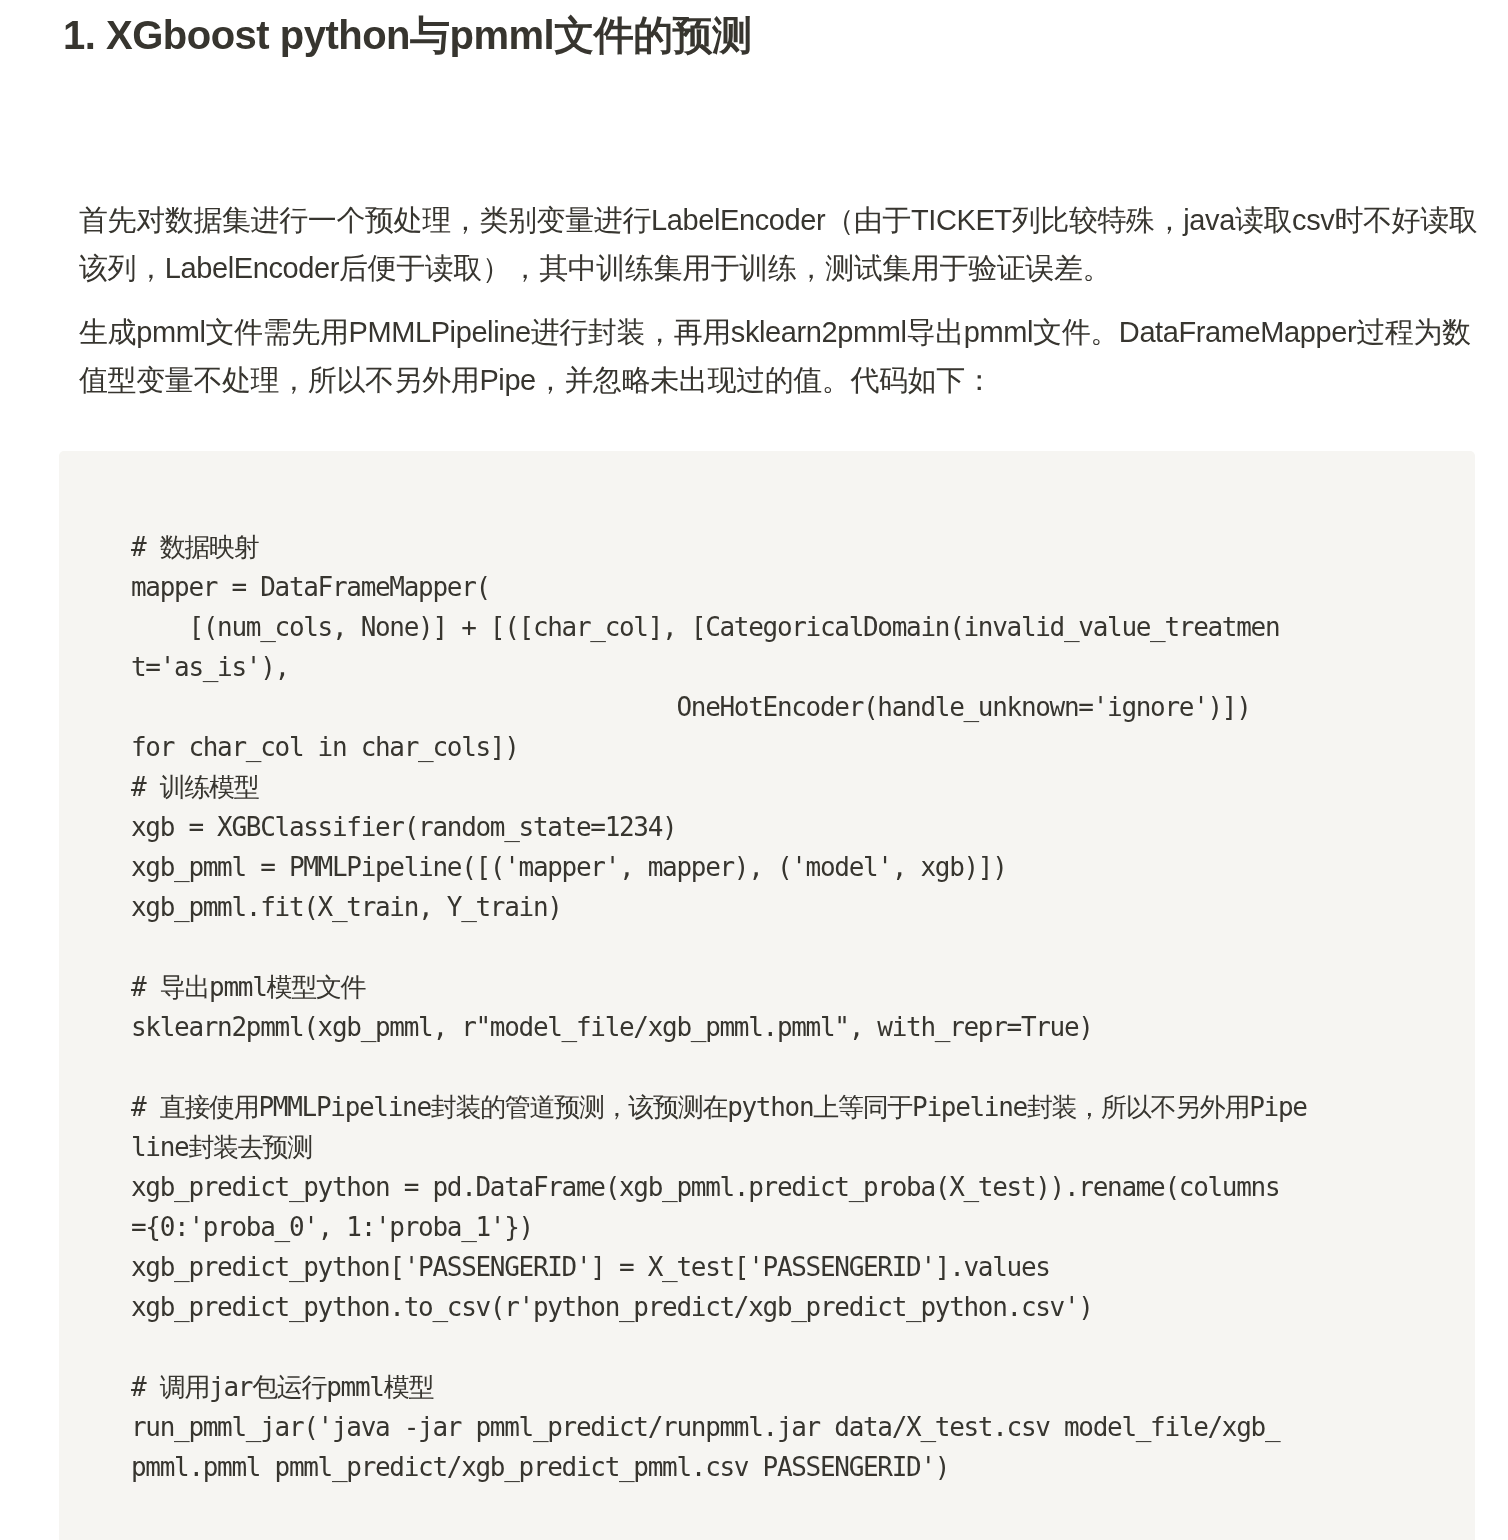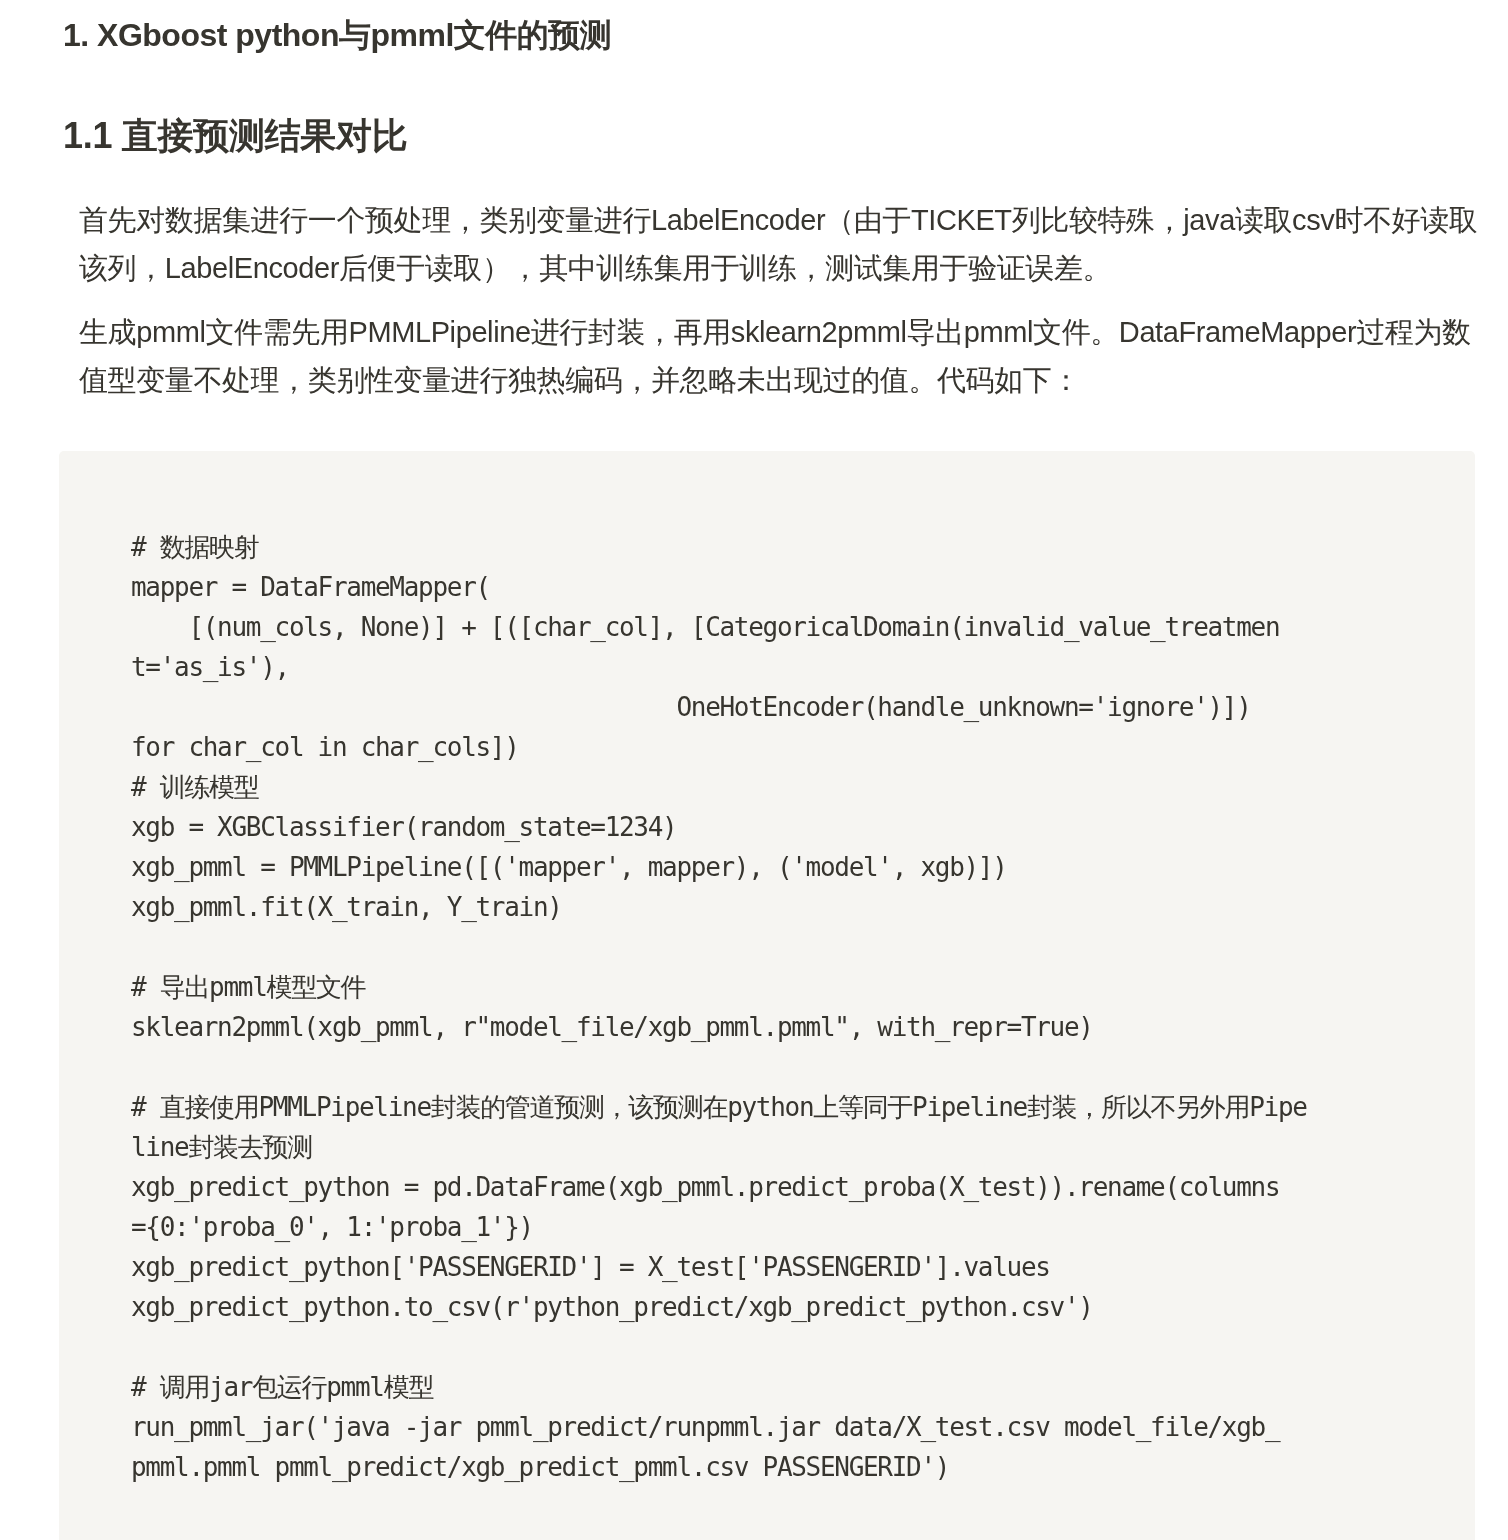--- a/index.html
+++ b/index.html
@@ -18,21 +18,21 @@
   .page {
     position: absolute;
     left: 63px;
     top: 0;
     width: 1412px;
   }
   .h1 {
     margin: 0;
     padding-top: 8px;
     height: 60px;
-    font-size: 32px;
+    font-size: 40px;
     font-weight: 700;
     line-height: 54px;
     letter-spacing: -0.5px;
   }
   .h2 {
     margin: 0;
     position: absolute;
     top: 110px;
     left: 0;
     font-size: 36px;
@@ -77,22 +77,21 @@
     display: block;
     height: 40px;
   }
 </style>
 </head>
 <body>
 
 <div class="page">
   <h1 class="h1">1. XGboost python与pmml文件的预测</h1>
 
-  <h2 class="h2">1.1 直接预测结果对比</h2>
 
   <p class="para para1">首先对数据集进行一个预处理，类别变量进行LabelEncoder（由于TICKET列比较特殊，java读取csv时不好读取该列，LabelEncoder后便于读取），其中训练集用于训练，测试集用于验证误差。</p>
 
-  <p class="para para2">生成pmml文件需先用PMMLPipeline进行封装，再用sklearn2pmml导出pmml文件。DataFrameMapper过程为数值型变量不处理，类别性变量进行独热编码，并忽略未出现过的值。代码如下：</p>
+  <p class="para para2">生成pmml文件需先用PMMLPipeline进行封装，再用sklearn2pmml导出pmml文件。DataFrameMapper过程为数值型变量不处理，所以不另外用Pipe，并忽略未出现过的值。代码如下：</p>
 
   <div class="codeblock">
     <pre class="code"><span class="code-line"># 数据映射</span><span class="code-line">mapper = DataFrameMapper(</span><span class="code-line">    [(num_cols, None)] + [([char_col], [CategoricalDomain(invalid_value_treatmen</span><span class="code-line">t='as_is'),</span><span class="code-line">                                      OneHotEncoder(handle_unknown='ignore')])</span><span class="code-line">for char_col in char_cols])</span><span class="code-line"># 训练模型</span><span class="code-line">xgb = XGBClassifier(random_state=1234)</span><span class="code-line">xgb_pmml = PMMLPipeline([('mapper', mapper), ('model', xgb)])</span><span class="code-line">xgb_pmml.fit(X_train, Y_train)</span><span class="code-line"></span><span class="code-line"># 导出pmml模型文件</span><span class="code-line">sklearn2pmml(xgb_pmml, r"model_file/xgb_pmml.pmml", with_repr=True)</span><span class="code-line"></span><span class="code-line"># 直接使用PMMLPipeline封装的管道预测，该预测在python上等同于Pipeline封装，所以不另外用Pipe</span><span class="code-line">line封装去预测</span><span class="code-line">xgb_predict_python = pd.DataFrame(xgb_pmml.predict_proba(X_test)).rename(columns</span><span class="code-line">={0:'proba_0', 1:'proba_1'})</span><span class="code-line">xgb_predict_python['PASSENGERID'] = X_test['PASSENGERID'].values</span><span class="code-line">xgb_predict_python.to_csv(r'python_predict/xgb_predict_python.csv')</span><span class="code-line"></span><span class="code-line"># 调用jar包运行pmml模型</span><span class="code-line">run_pmml_jar('java -jar pmml_predict/runpmml.jar data/X_test.csv model_file/xgb_</span><span class="code-line">pmml.pmml pmml_predict/xgb_predict_pmml.csv PASSENGERID')</span></pre>
   </div>
 </div>
 
 </body></html>

